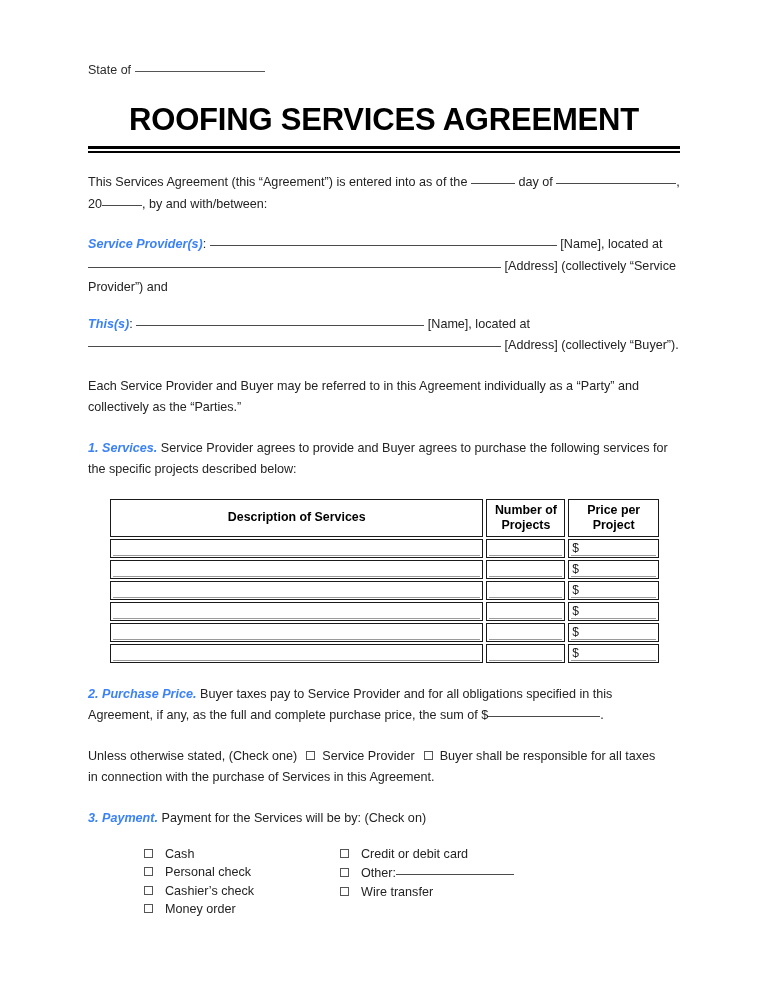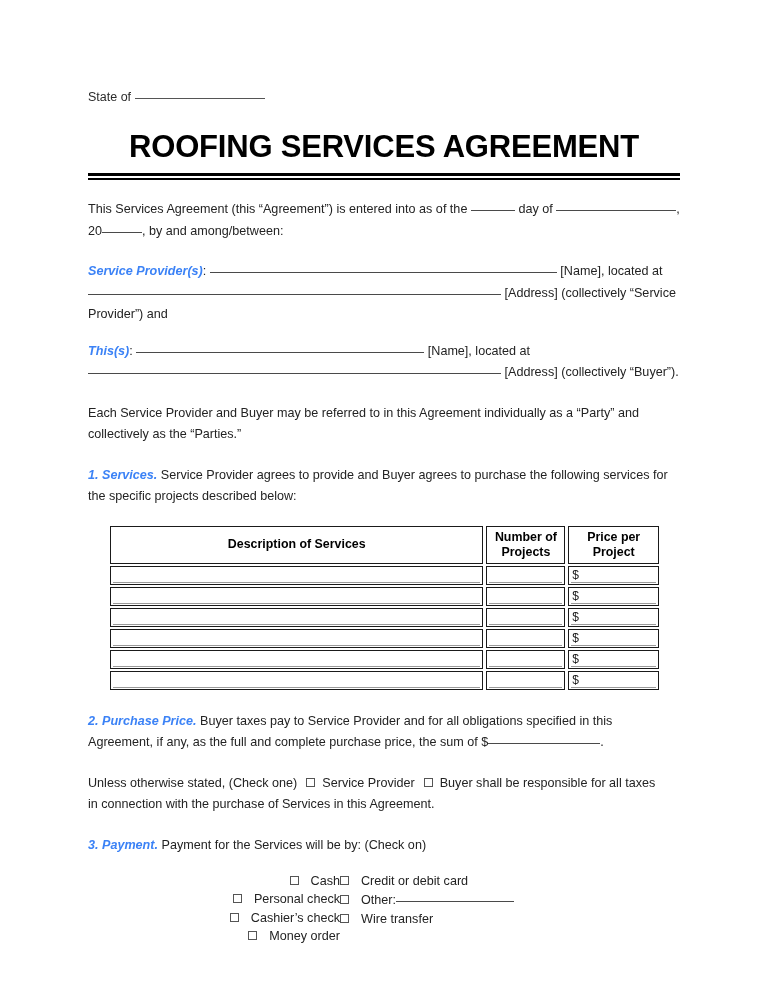--- a/index.html
+++ b/index.html
@@ -19,21 +19,21 @@
     position: relative;
     width: 768px;
     height: 994px;
     box-sizing: border-box;
     padding: 0 88px;
     background: #ffffff;
   }
 
   
   .state-line {
-    padding-top: 90px;
+    padding-top: 63px;
     font-size: 12.5px;
     line-height: 15px;
     color: #2b2b2b;
     white-space: nowrap;
   }
   .state-line .fill {
     display: inline-block;
     width: 130px;
     border-bottom: 1.3px solid #555;
     margin-left: 4px;
@@ -148,21 +148,21 @@
     vertical-align: 0px;
     background: #fff;
   }
 
   .inline-check { margin: 0 7px 0 9px; }
 
   .pay-grid {
     margin: 16px 0 0 56px;
     display: flex;
   }
-  .pay-col-a { width: 196px; text-align: right; }
+  .pay-col-a { width: 196px; }
   .pay-col-b { width: 300px; }
   .pay-item {
     font-size: 12.6px;
     line-height: 18.4px;
     color: #232323;
     white-space: nowrap;
   }
   .pay-item .cbox { margin-right: 12px; }
 </style>
 </head>
@@ -178,21 +178,21 @@
 
   <div class="rule"></div>
 
   <div class="gap-lg"></div>
 
   <p class="body">
     <span>This Services Agreement (this “Agreement”) is entered into as of the</span>
     <span class="u u-sm"></span>
     <span>day of</span>
     <span class="u u-lg"></span><span>,</span><br>
-    <span>20</span><span class="u u-xs"></span><span>, by and among/between:</span>
+    <span>20</span><span class="u u-xs"></span><span>, by and with/between:</span>
   </p>
 
   <div class="gap-lg"></div>
 
   <p class="body">
     <span class="b">Service Provider(s)</span><span>:</span>
     <span class="u u-name"></span>
     <span>[Name], located at</span><br>
     <span class="u u-addr"></span>
     <span>[Address] (collectively “Service</span><br>

